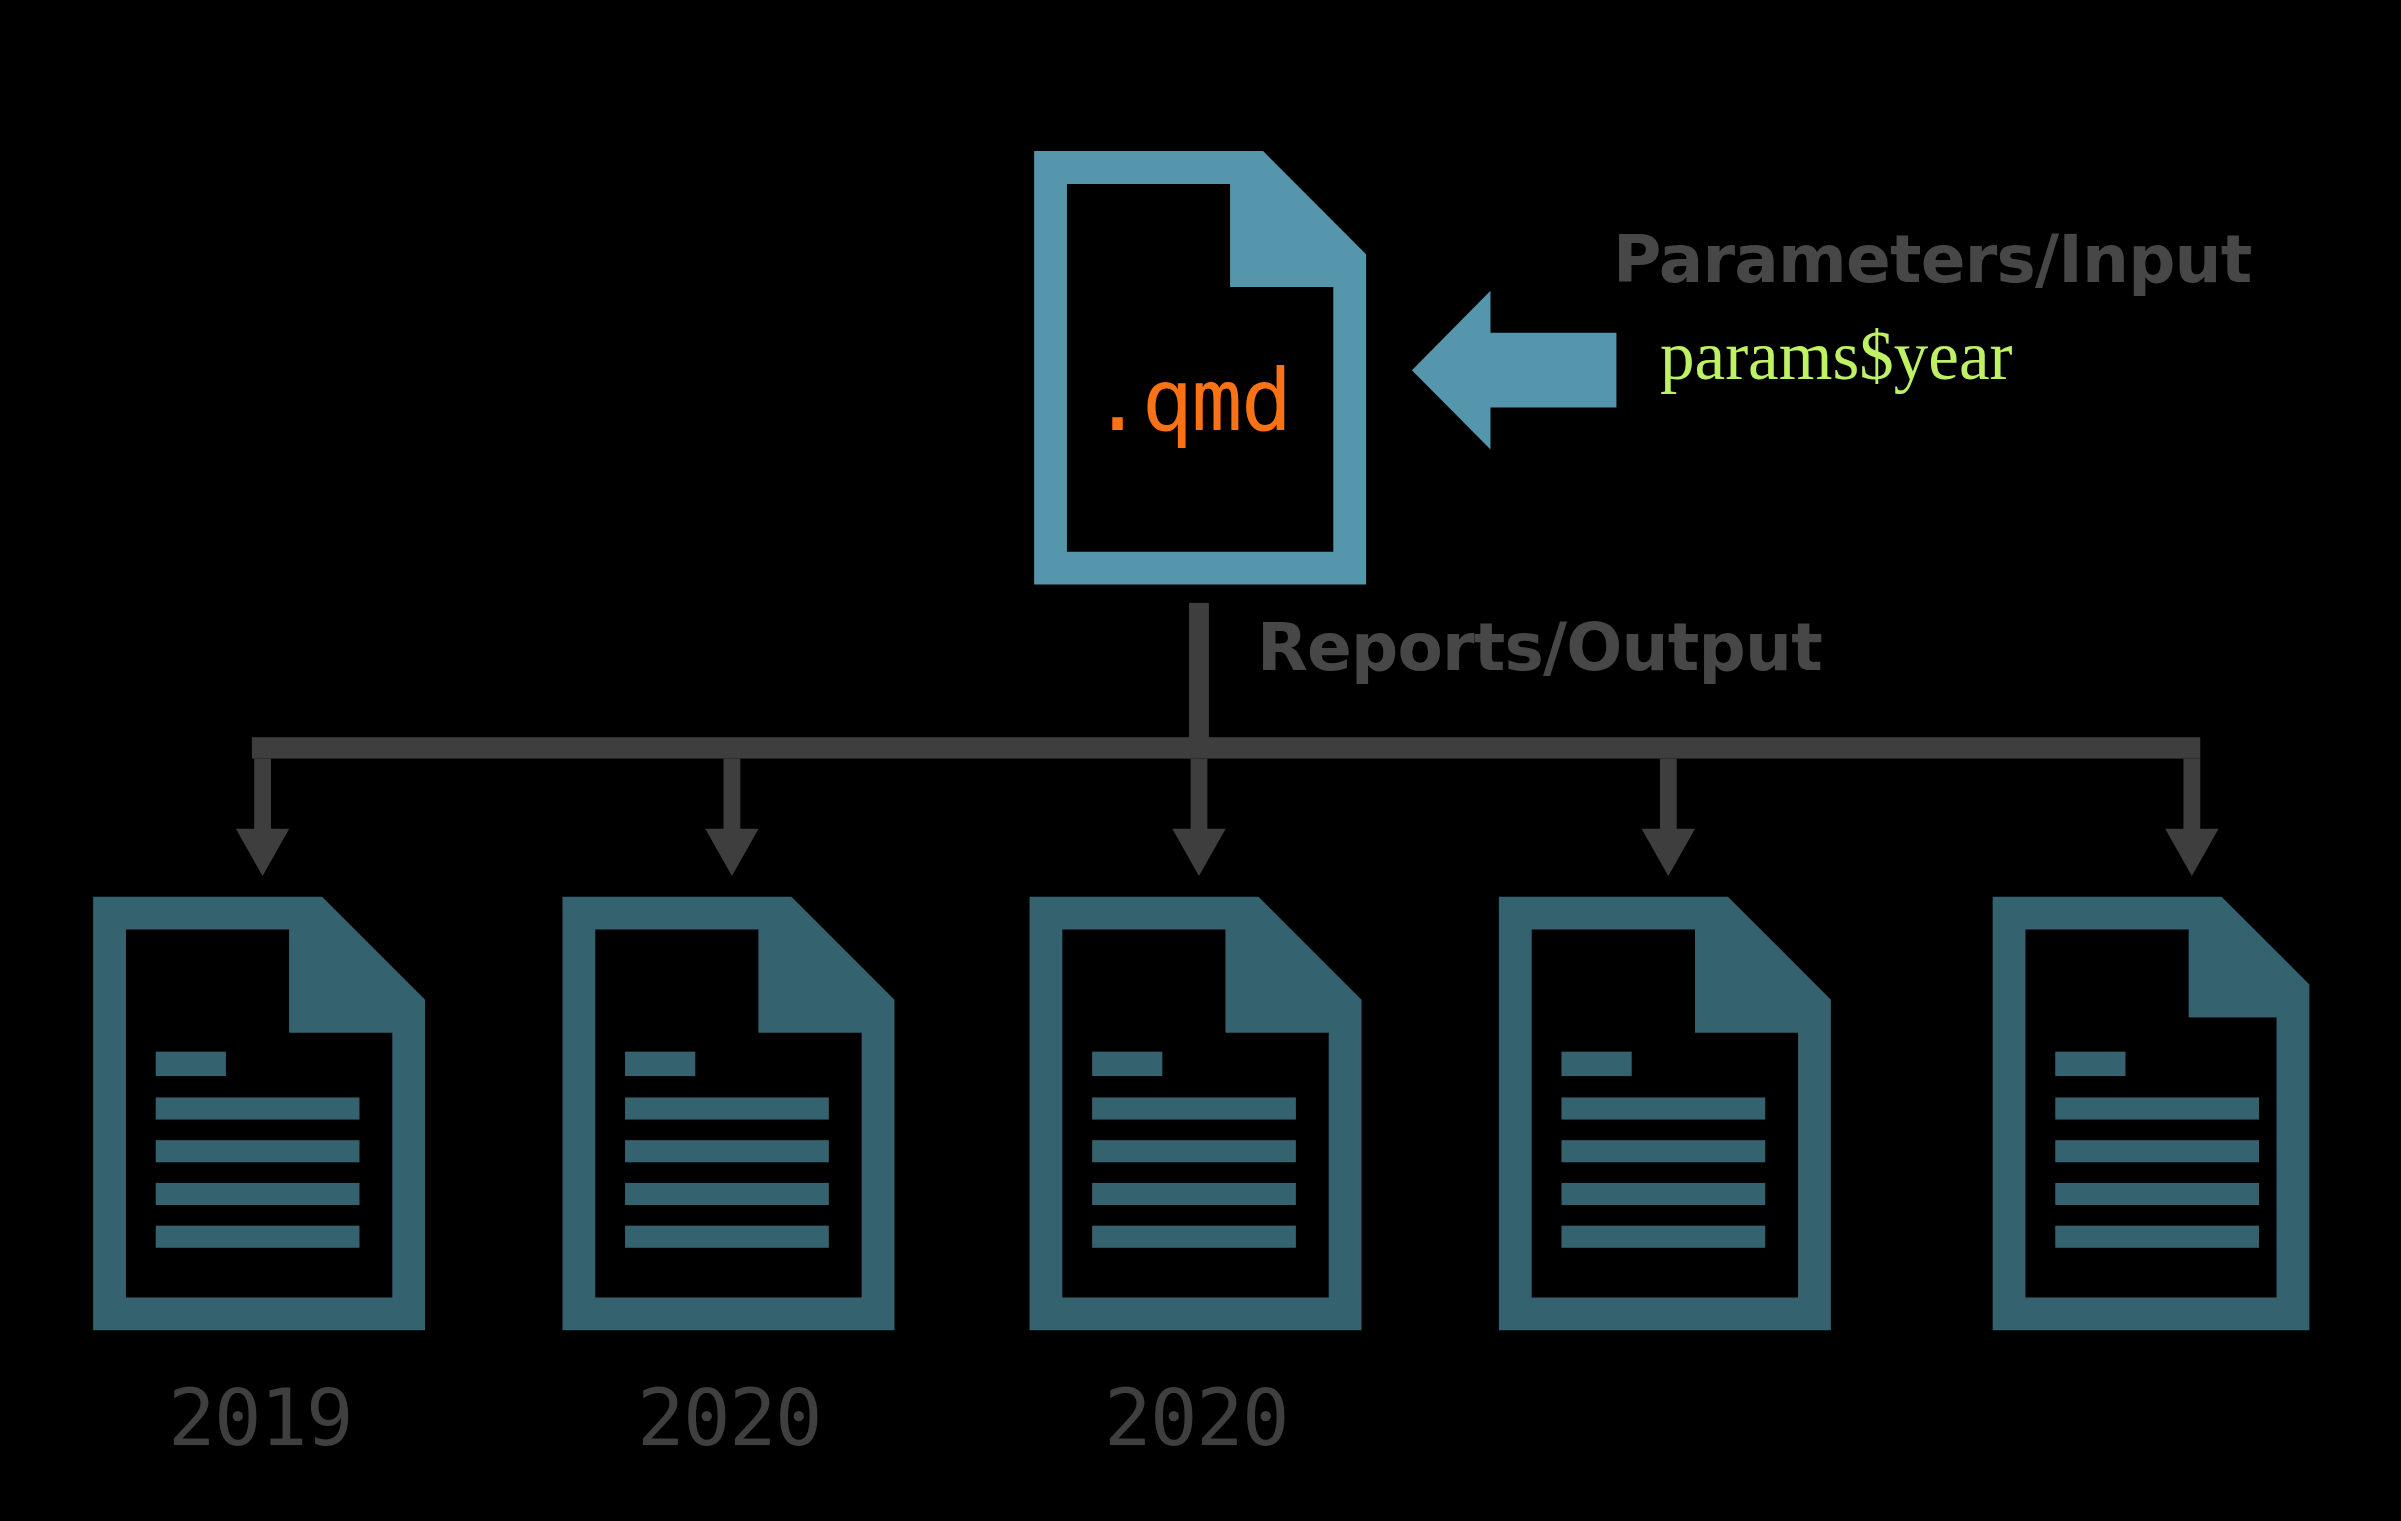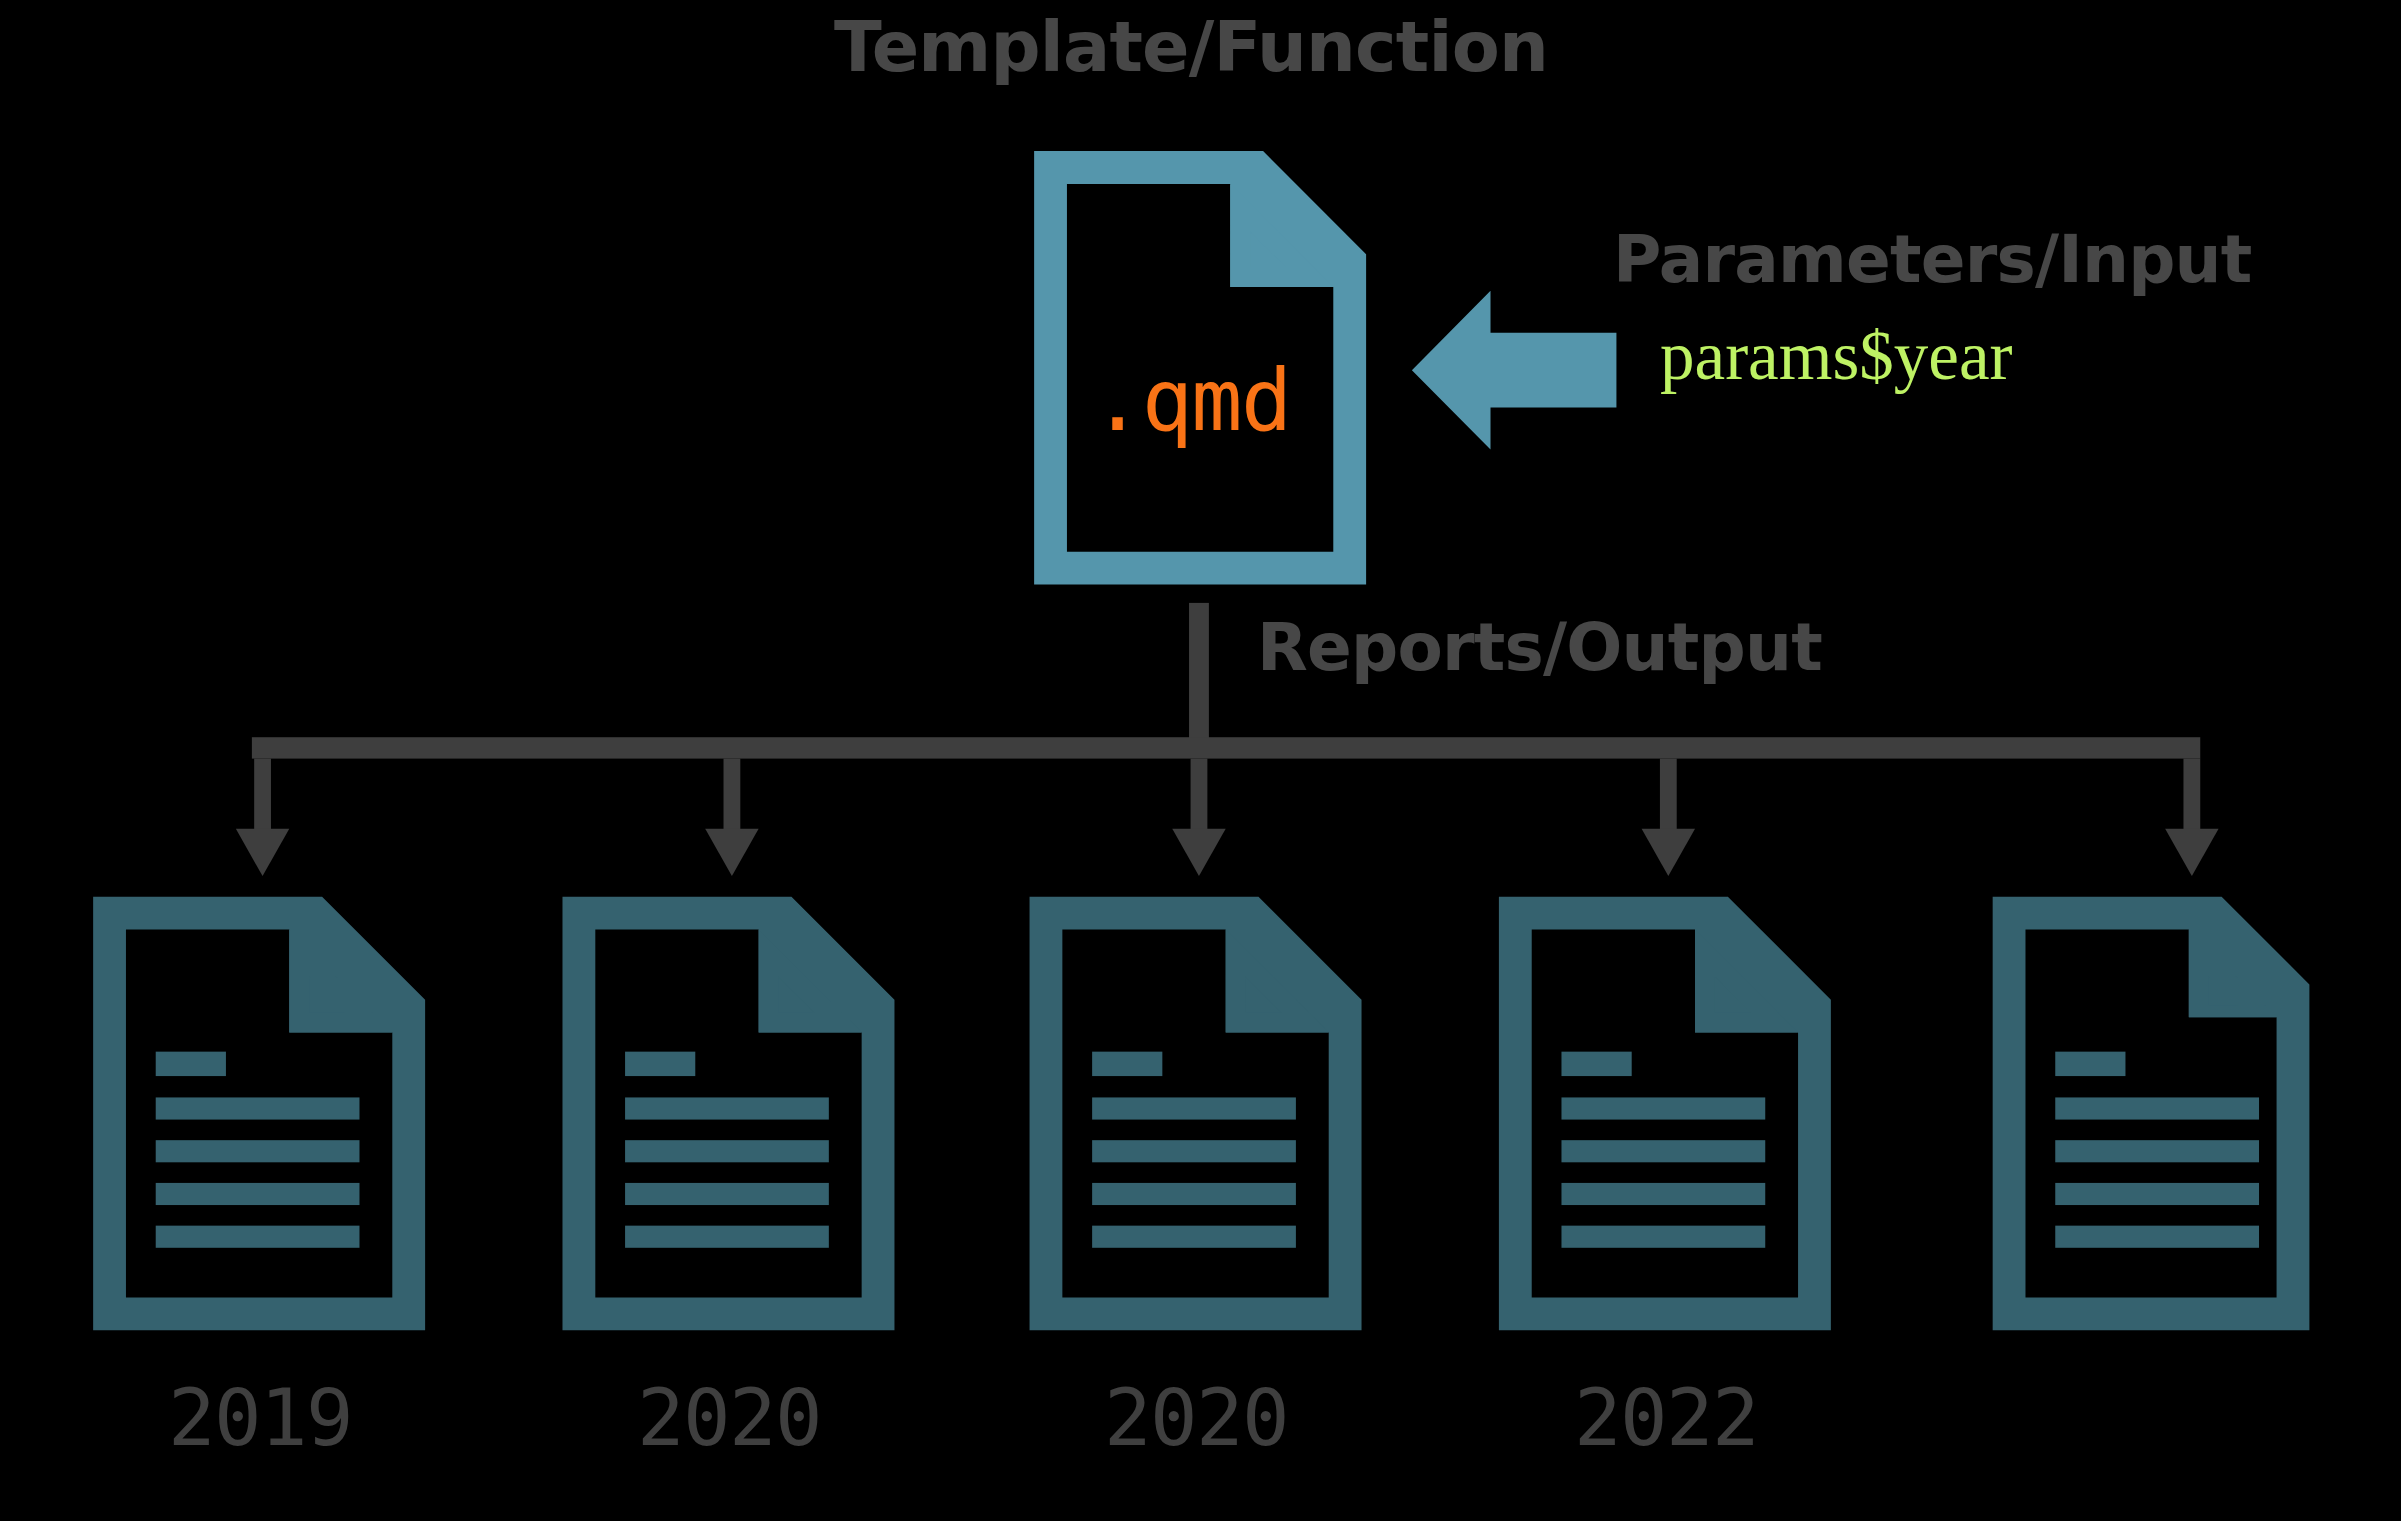--- a/index.html
+++ b/index.html
@@ -174,27 +174,25 @@
       <path fill="#35626F" fill-rule="evenodd" d="M2868,1218 L2983,1333 L2868,1333 Z
                M2894,1280 L2894,1318 L2932,1318 Z"></path>
       <rect x="2693" y="1378" width="92" height="32" fill="#35626F"></rect>
       <rect x="2693" y="1438" width="267" height="29" fill="#35626F"></rect>
       <rect x="2693" y="1494" width="267" height="29" fill="#35626F"></rect>
       <rect x="2693" y="1550" width="267" height="29" fill="#35626F"></rect>
       <rect x="2693" y="1606" width="267" height="29" fill="#35626F"></rect>
     </g>
   </svg>
 
-  <div class="label-bold" id="title-template">Template/Function</div>
 
   <div class="label-bold" id="title-params">Parameters/Input</div>
 
   <div class="label-mono" id="code-params">params$year</div>
 
   <div class="label-bold" id="title-reports">Reports/Output</div>
 
   <div class="year-label" style="left:92px;">2019</div>
   <div class="year-label" style="left:561px;">2020</div>
   <div class="year-label" style="left:1028px;">2020</div>
-  <div class="year-label" style="left:1498px;">2022</div>
 
 </div>
 
 
 </body></html>

